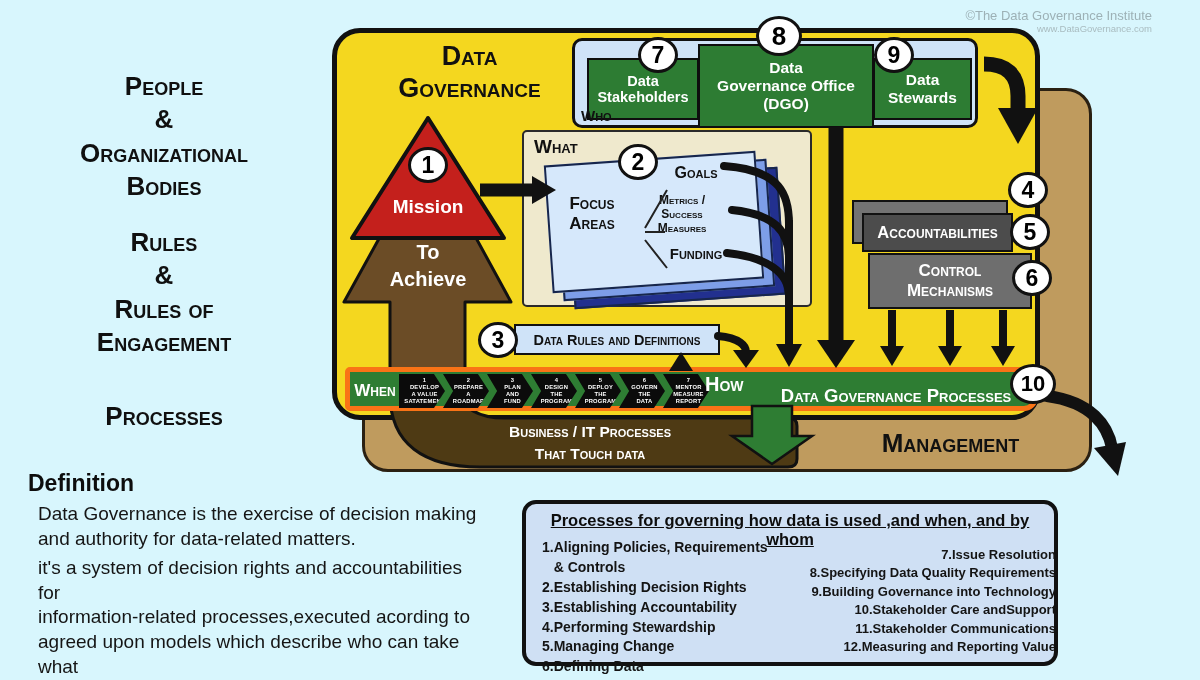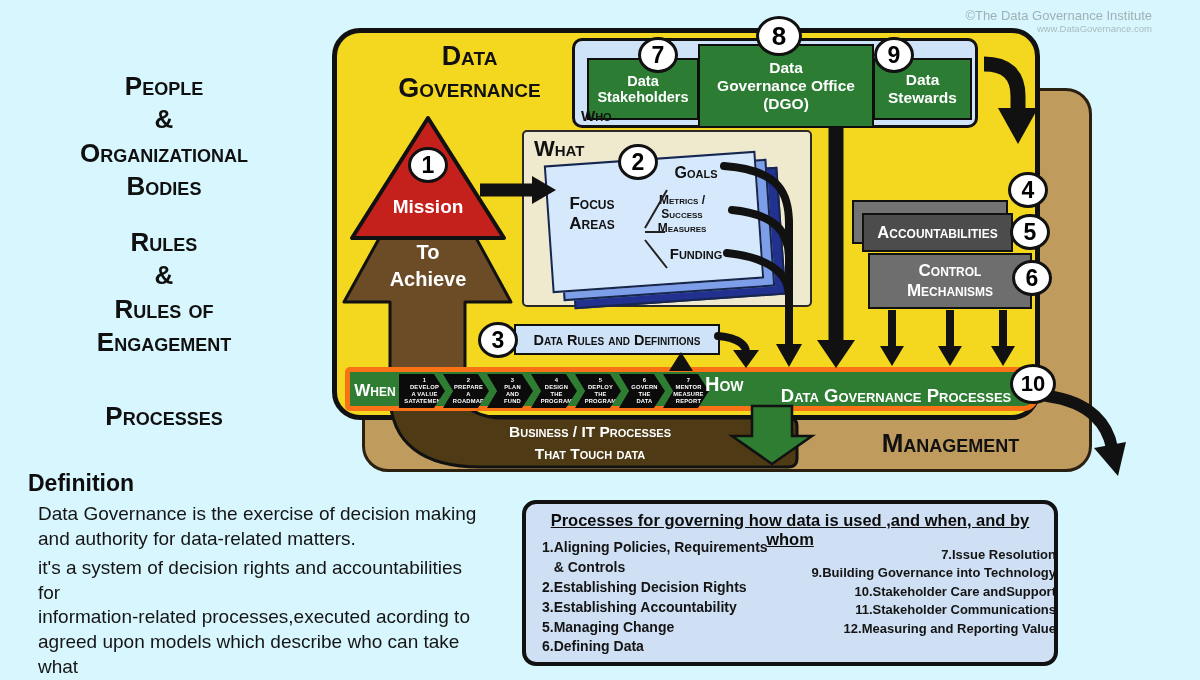--- a/index.html
+++ b/index.html
@@ -23,21 +23,21 @@
   .mgmt{left:848px;top:428px;width:205px;font-weight:800;font-size:26px;color:#111;z-index:2;}
   svg.layer{left:0;top:0;width:1200px;height:680px;pointer-events:none;}
   .zmid{z-index:4;} .ztop{z-index:6;}
   
   .whobar{left:572px;top:38px;width:406px;height:90px;background:#cfe3f8;border:3px solid #111;border-radius:10px;z-index:5;box-sizing:border-box;}
   .gbox{position:absolute;background:#2d7c33;border:2px solid #0e0e0e;color:#fff;font-weight:700;
         display:flex;align-items:center;justify-content:center;text-align:center;}
   .who-label{position:absolute;left:6px;bottom:1px;font-weight:800;font-size:15px;color:#111;}
   
   .whatbox{left:522px;top:130px;width:290px;height:177px;background:#efe9cd;border:2px solid #2a2a2a;border-radius:5px;z-index:5;box-sizing:border-box;}
-  .what-label{position:absolute;left:10px;top:4px;font-weight:800;font-size:22px;color:#111;}
+  .what-label{position:absolute;left:10px;top:4px;font-weight:800;font-size:19px;color:#111;}
   .panel{position:absolute;width:212px;height:128px;border:2px solid #17264c;transform:rotate(-4deg);box-sizing:border-box;}
   .p-navy{left:46px;top:42px;background:#22308f;}
   .p-mid{left:35px;top:34px;background:#7d9ee8;}
   .p-light{left:24px;top:26px;background:#d6e8fb;}
   .wt{position:absolute;color:#111;font-weight:800;text-align:center;line-height:1.15;}
   
   .grybox{position:absolute;color:#fff;font-weight:700;display:flex;align-items:center;justify-content:center;
           text-align:center;border:2px solid #111;z-index:5;box-sizing:border-box;}
   
   .strip{left:514px;top:324px;width:206px;height:31px;background:#cfe3f8;border:2px solid #111;z-index:5;
@@ -249,25 +249,27 @@
 actions with what information and under what
 circumstances,using what methods.</div>
 
   <div class="abs procbox">
     <div class="proc-title">Processes for governing how data is used ,and when, and by whom</div>
     <div class="proc-col col-l">
       <div class="it">1.Aligning Policies, Requirements
 &nbsp;&nbsp;&nbsp;&amp; Controls</div>
       <div class="it">2.Establishing Decision Rights</div>
       <div class="it">3.Establishing Accountability</div>
+      <div class="it">4.Performing Stewardship</div>
       <div class="it">5.Managing Change</div>
       <div class="it">6.Defining Data</div>
     </div>
     <div class="proc-col col-r">
       <div class="it">7.Issue Resolution</div>
+      <div class="it">8.Specifying Data Quality Requirements</div>
       <div class="it">9.Building Governance into Technology</div>
       <div class="it">10.Stakeholder Care andSupport</div>
       <div class="it">11.Stakeholder Communications</div>
       <div class="it">12.Measuring and Reporting Value</div>
     </div>
   </div>
 
 </div>
 
 </body></html>

